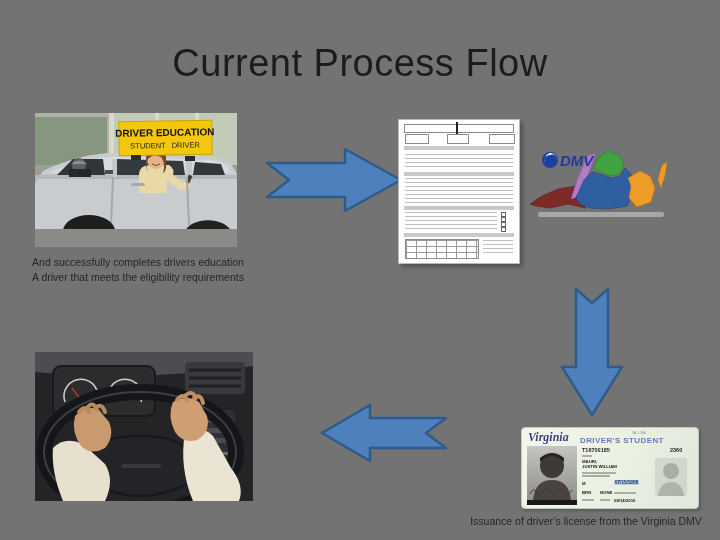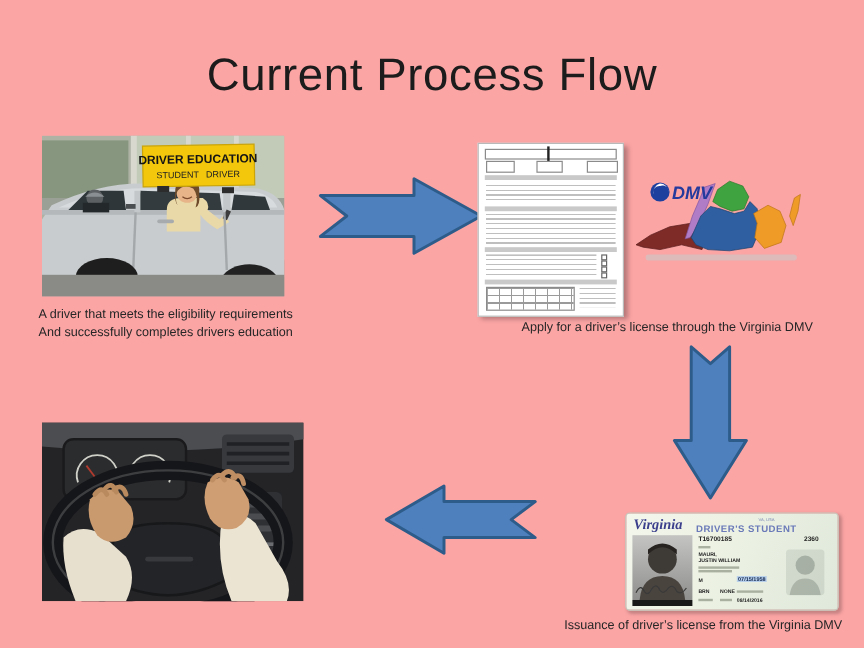--- a/index.html
+++ b/index.html
@@ -1,17 +1,17 @@
 <!DOCTYPE html>
 <html><head>
 <meta charset="utf-8">
 <style>
   html,body{margin:0;padding:0;background:#ffffff;}
   .slide{
-    position:relative;width:720px;height:540px;background:#fca5a5;
+    position:relative;width:720px;height:540px;background:#737373;
     font-family:"Liberation Sans", sans-serif;overflow:hidden;
   }
   .title{
     position:absolute;left:0;top:42px;width:720px;text-align:center;
     font-size:38px;color:#1c1c1c;font-weight:400;letter-spacing:.5px;
   }
   .caption{
     position:absolute;font-size:10.5px;color:#262626;line-height:14.5px;text-align:center;
   }
   .photo{position:absolute;display:block;}
@@ -107,22 +107,22 @@
     <g transform="rotate(-1 130 25)">
       <rect x="84" y="8" width="93" height="34" fill="#f3c70c" stroke="#caa408" stroke-width="1"></rect>
       <text x="130" y="23" text-anchor="middle" font-size="10" font-weight="700" fill="#151515">DRIVER EDUCATION</text>
       <text x="130" y="35" text-anchor="middle" font-size="7.5" fill="#222" style="word-spacing:4px">STUDENT DRIVER</text>
     </g>
     <rect x="96" y="42" width="10" height="5" fill="#2c2c2c"></rect>
     <rect x="150" y="43" width="10" height="5" fill="#2c2c2c"></rect>
   </svg>
 
   <div class="caption" style="left:7px;top:255px;width:262px;">
+    <div>And successfully completes drivers education</div>
     <div>A driver that meets the eligibility requirements</div>
-    <div>And successfully completes drivers education</div>
   </div>
 
   <svg class="photo" style="left:265px;top:145px" width="140" height="70" viewBox="0 0 140 70">
     <polygon points="2,18 80,18 80,4 136,35 80,66 80,52 2,52 24,35" fill="#4d80bd" stroke="#2e5c8a" stroke-width="2.5" stroke-linejoin="round"></polygon>
   </svg>
 
   <div class="form-img">
     <div class="bx" style="left:5px;top:4px;right:5px;height:7px;"></div>
     <div class="tick"></div>
     <div class="bx" style="left:6px;top:14px;width:22px;"></div>
@@ -153,21 +153,20 @@
     <polygon points="100,32 112,25 122,30 127,42 123,56 109,61 101,52 103,40" fill="#ef9b28" stroke="#bd7718" stroke-width=".6"></polygon>
     <polygon points="134,19 139,16 137,30 133,42 130,34 132,26" fill="#ef9b28" stroke="#bd7718" stroke-width=".6"></polygon>
 
     <g>
       <circle cx="22" cy="14" r="8" fill="#1d3f9e"></circle>
       <path d="M22,7 A7,7 0 0 1 29,14 A5,5 0 0 0 22,9 A5,5 0 0 0 17,16 A7,7 0 0 1 22,7 Z" fill="#ffffff"></path>
       <text x="32" y="20" font-size="15" font-weight="700" font-style="italic" fill="#243a9c">DMV</text>
     </g>
   </svg>
 
-  <div class="caption" style="left:411px;top:266px;width:290px;">Apply for a driver’s license through the Virginia DMV</div>
 
   <svg class="photo" style="left:559px;top:287px" width="66" height="132" viewBox="0 0 66 132">
     <polygon points="17,2 33,16 49,2 49,80 63,80 33,128 3,80 17,80" fill="#4d80bd" stroke="#2e5c8a" stroke-width="2.5" stroke-linejoin="round"></polygon>
   </svg>
 
   <div class="license">
     <div class="state">Virginia</div>
     <div class="region">VA, USA</div>
     <div class="doctitle">DRIVER'S STUDENT</div>
     <div class="photo-box">

